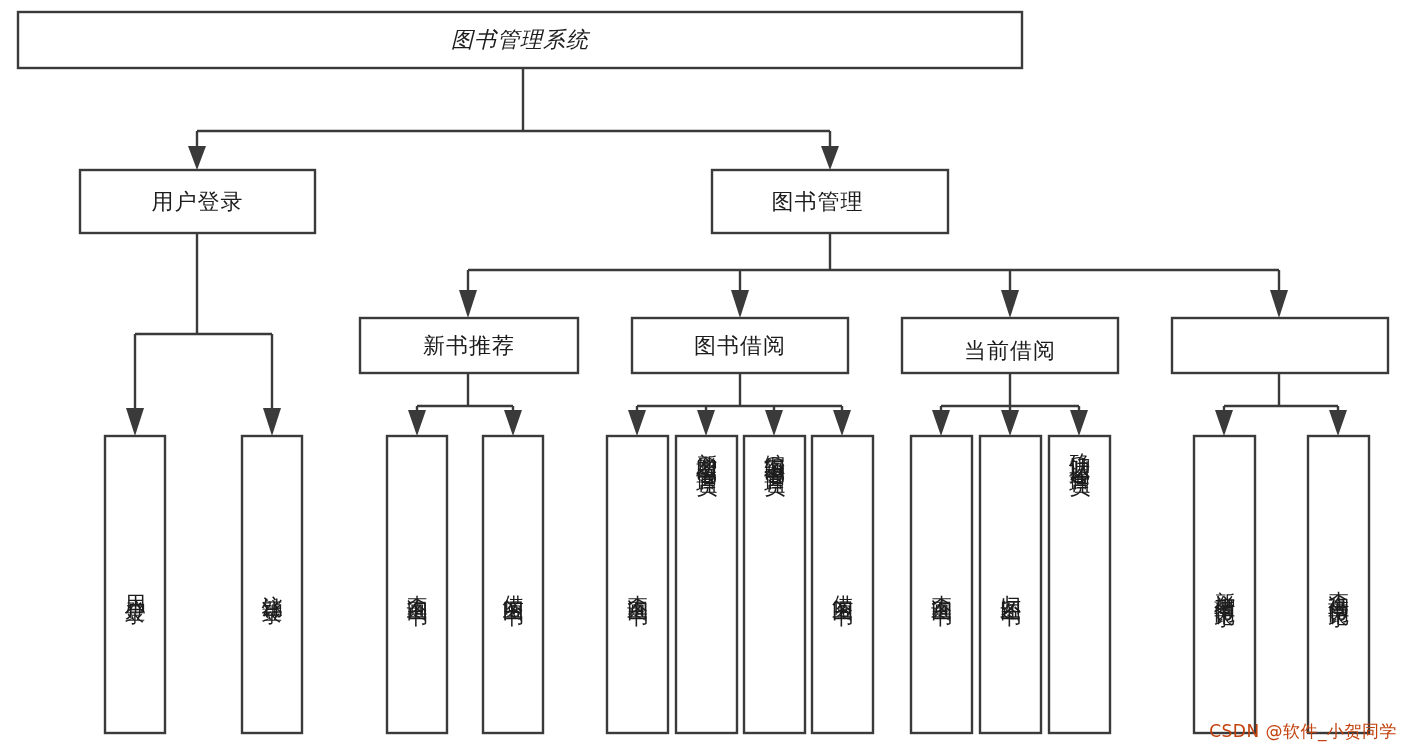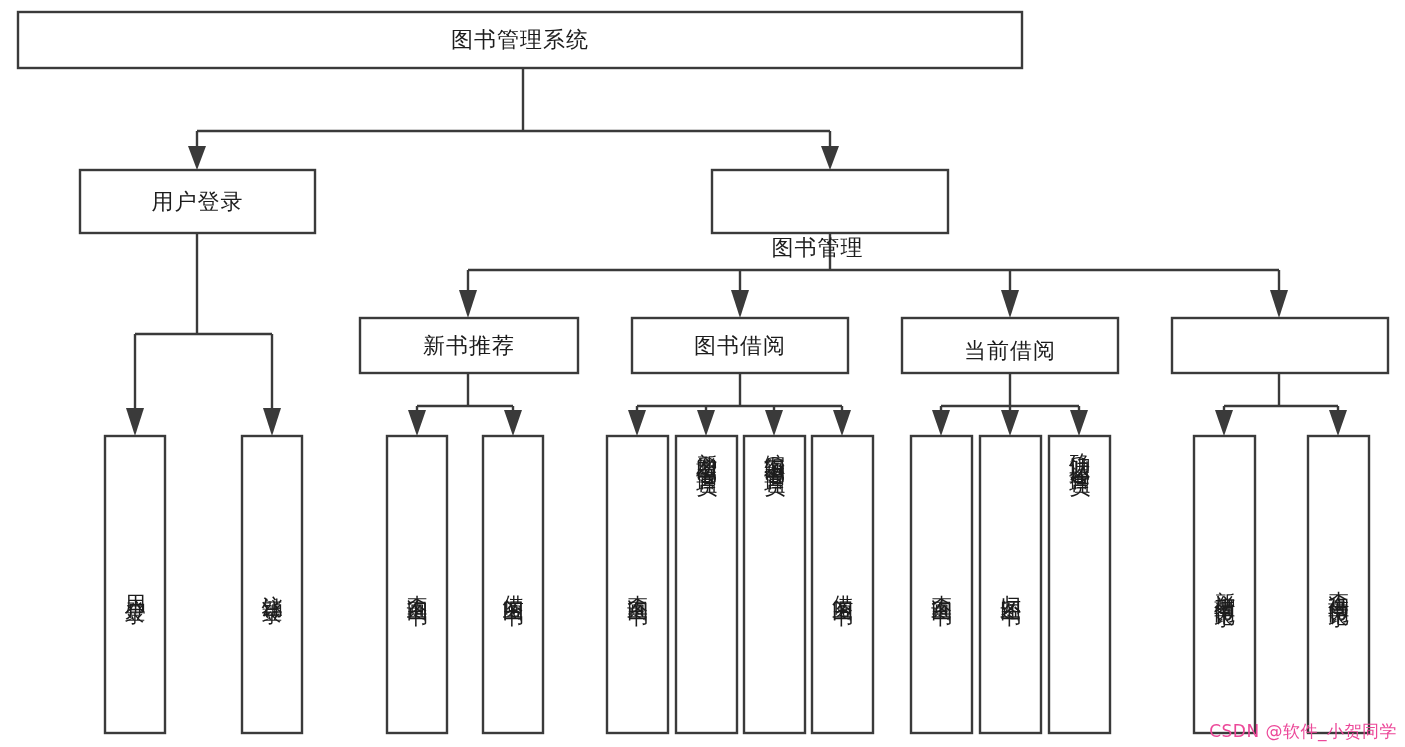--- a/index.html
+++ b/index.html
@@ -74,21 +74,21 @@
     color: #1c1c1c;
     letter-spacing: 1px;
     white-space: nowrap;
   }
   #watermark {
     position: absolute;
     right: 8px;
     bottom: 4px;
     font-family: "DejaVu Sans", "Liberation Sans", sans-serif;
     font-size: 17px;
-    color: #ec4899;
+    color: #c2410c;
     letter-spacing: 0.5px;
     white-space: nowrap;
     pointer-events: none;
   }
 </style>
 </head>
 <body>
 
 <div id="diagram-root">
 
@@ -176,29 +176,29 @@
     <path class="connector" d="M 1224 406 L 1224 412"></path>
     <path class="connector" d="M 1338 406 L 1338 412"></path>
     <polygon class="arrow-head" points="1215,410 1233,410 1224,436"></polygon>
     <polygon class="arrow-head" points="1329,410 1347,410 1338,436"></polygon>
 
     <rect class="node-box" x="1194" y="436" width="61" height="297"></rect>
     <rect class="node-box" x="1308" y="436" width="61" height="297"></rect>
 
   </svg>
 
-  <div class="hlabel-wrap" style="left:18px; top:12px; width:1004px; height:56px;">
+  <div class="hlabel-wrap" style="left:18px; top:12px; width:1004px; height:56px;font-style:italic;">
     <span class="hlabel-text">图书管理系统</span>
   </div>
 
   <div class="hlabel-wrap" style="left:80px; top:170px; width:235px; height:63px;">
     <span class="hlabel-text">用户登录</span>
   </div>
 
-  <div class="hlabel-wrap" style="left:712px; top:170px; width:211px; height:63px;margin-top:46px;">
+  <div class="hlabel-wrap" style="left:712px; top:170px; width:211px; height:63px;">
     <span class="hlabel-text">图书管理</span>
   </div>
 
   <div class="hlabel-wrap" style="left:632px; top:318px; width:216px; height:55px;">
     <span class="hlabel-text">图书借阅</span>
   </div>
 
   <div class="hlabel-wrap" style="left:360px; top:318px; width:218px; height:55px;">
     <span class="hlabel-text">新书推荐</span>
   </div>

